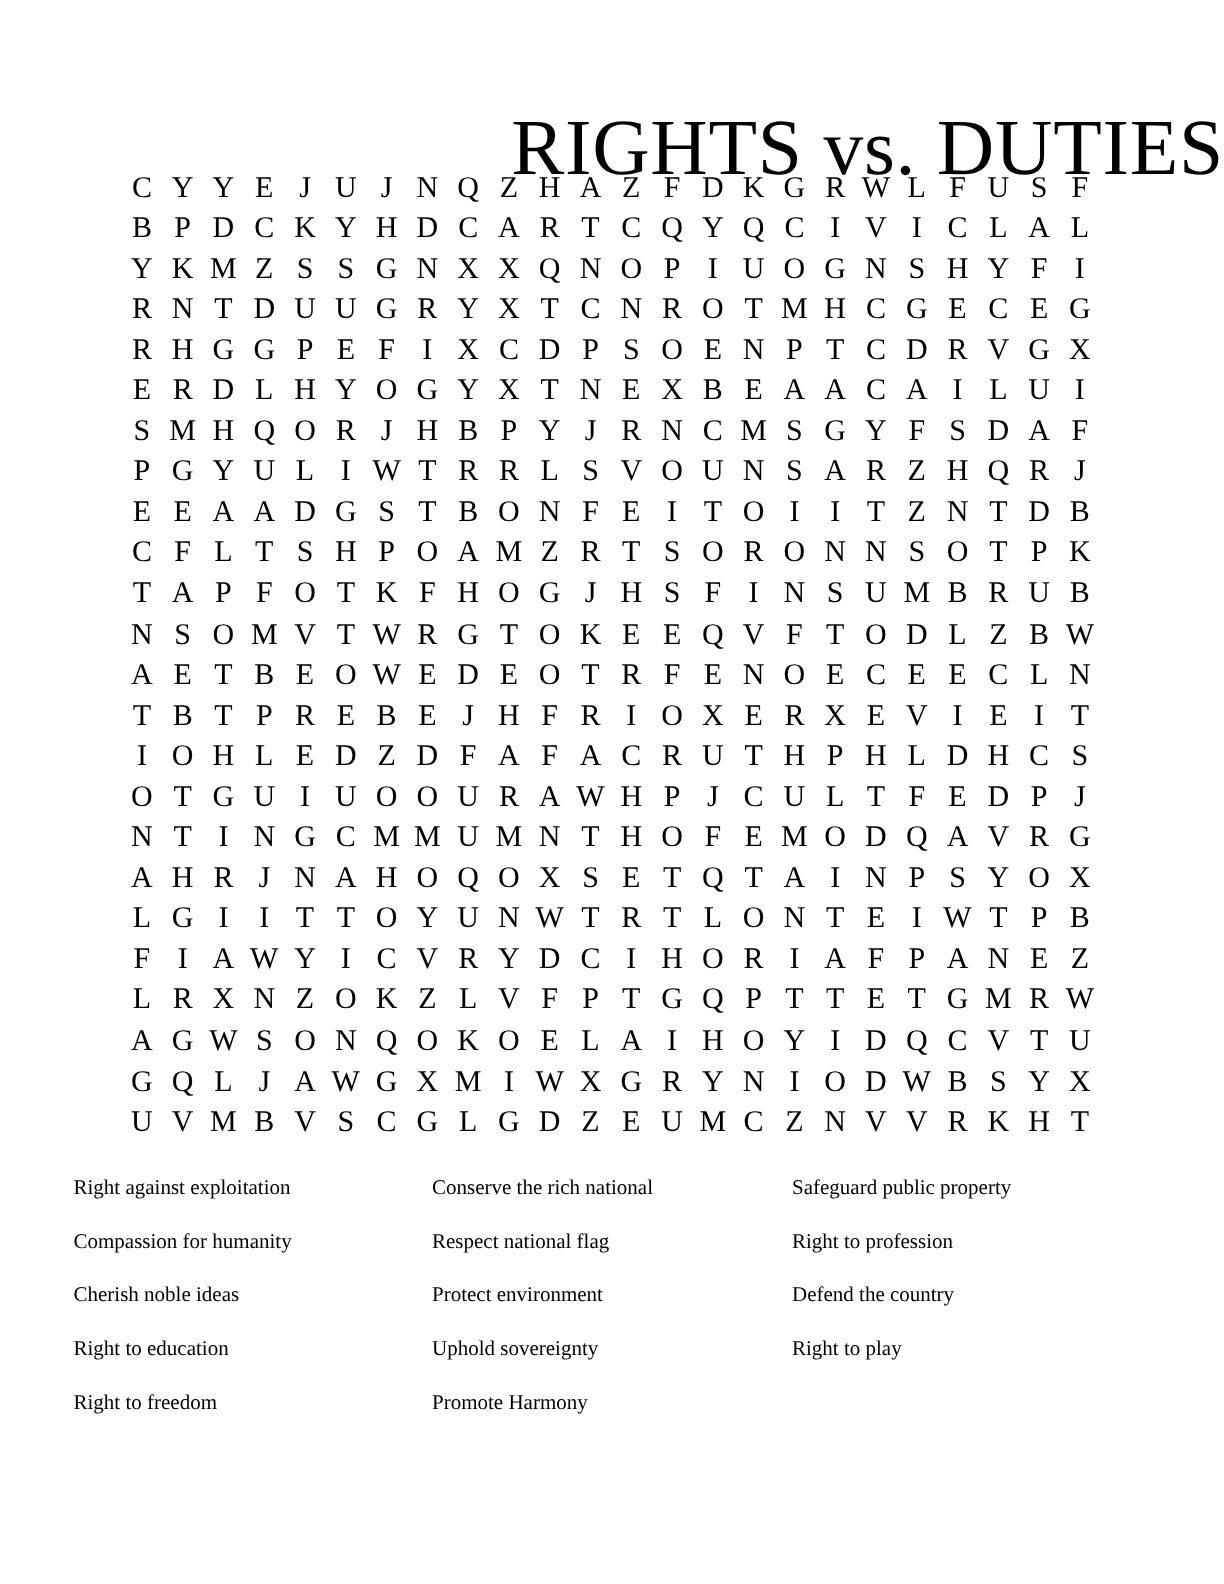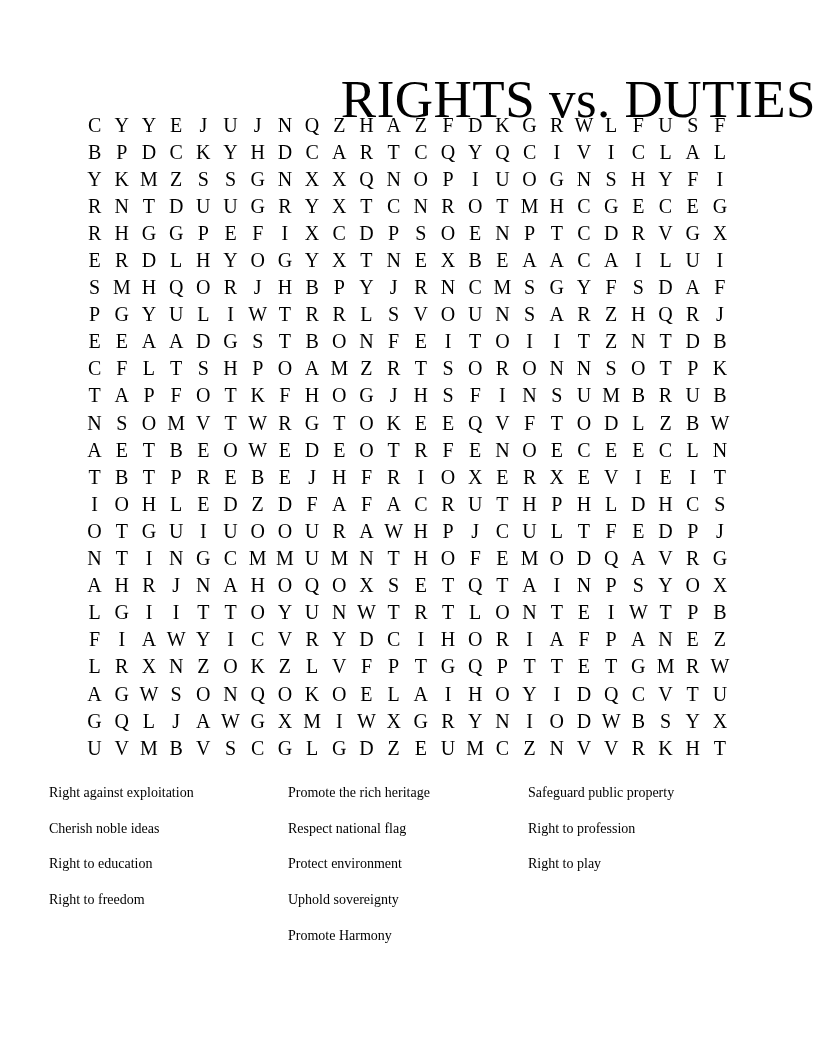--- a/index.html
+++ b/index.html
@@ -646,30 +646,32 @@
       <span class="cell">V</span>
       <span class="cell">V</span>
       <span class="cell">R</span>
       <span class="cell">K</span>
       <span class="cell">H</span>
       <span class="cell">T</span>
     </div>
   <div class="word-list">
       <div class="word-col">
         <div class="word">Right against exploitation</div>
+        <div class="word">Compassion for humanity</div>
         <div class="word">Cherish noble ideas</div>
         <div class="word">Right to education</div>
         <div class="word">Right to freedom</div>
       </div>
       <div class="word-col">
-        <div class="word">Promote the rich heritage</div>
+        <div class="word">Conserve the rich national</div>
         <div class="word">Respect national flag</div>
         <div class="word">Protect environment</div>
         <div class="word">Uphold sovereignty</div>
         <div class="word">Promote Harmony</div>
       </div>
       <div class="word-col">
         <div class="word">Safeguard public property</div>
         <div class="word">Right to profession</div>
+        <div class="word">Defend the country</div>
         <div class="word">Right to play</div>
       </div>
     </div>
 </div>
 
 </body></html>

